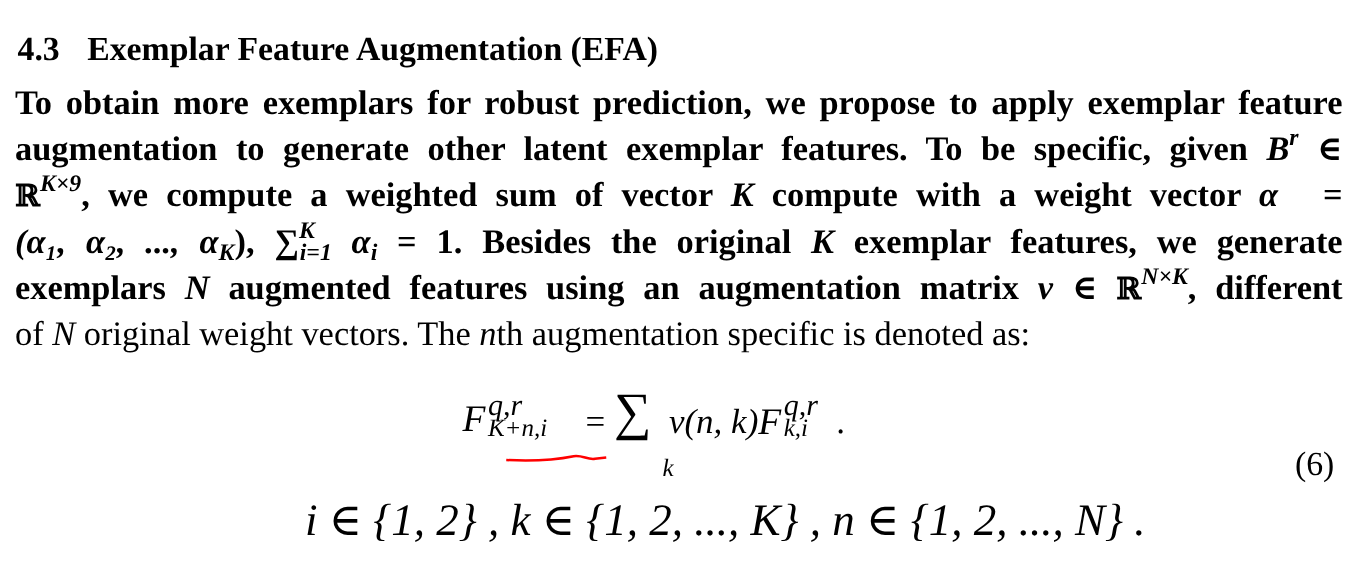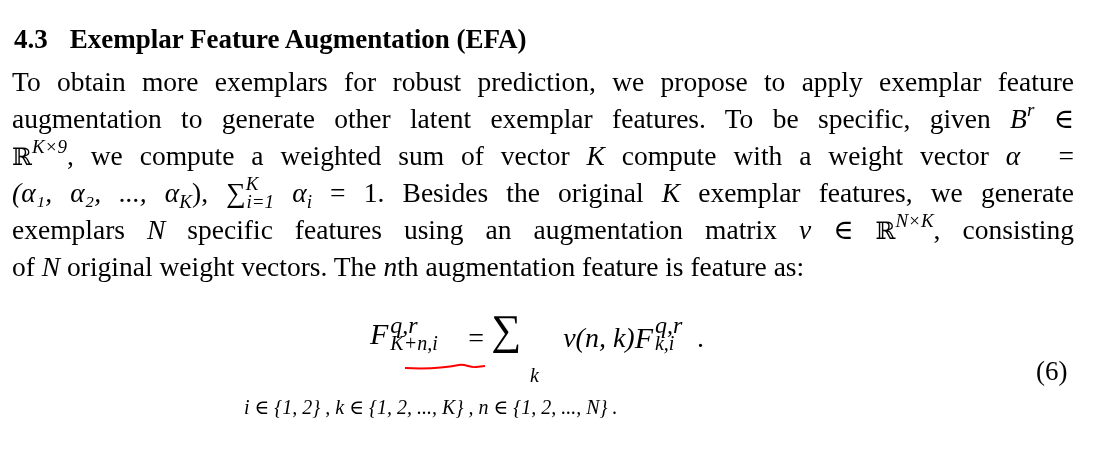--- a/index.html
+++ b/index.html
@@ -29,20 +29,21 @@
       left: 12px;
       font-size: 27.5px;
       white-space: nowrap;
       height: 37px;
       line-height: 37px;
     }
     .justify {
       width: 1062px;
       text-align: justify;
       text-align-last: justify;
+      font-weight: bold;
     }
     i, .m { font-style: italic; }
     sup, sub { font-size: 19px; line-height: 0; }
     sup { vertical-align: 12px; }
     sub { vertical-align: -6px; }
     .bb { font-family: "DejaVu Serif", serif; font-style: normal; font-size: 24px; }
     .eq1 {
       position: absolute;
       left: 370px;
       top: 308px;
@@ -85,21 +86,21 @@
     .eqnum {
       position: absolute;
       left: 1036px;
       top: 356px;
       font-size: 27px;
     }
     .eq2 {
       position: absolute;
       left: 244px;
       top: 395px;
-      font-size: 20px;
+      font-size: 36px;
       white-space: nowrap;
     }
   </style>
 </head>
 <body>
 
 <div class="heading">
   <span class="num">4.3</span><span>Exemplar Feature Augmentation (EFA)</span>
 </div>
 
@@ -126,36 +127,36 @@
   <span><span>∑</span><sup class="m">K</sup><sub class="m" style="margin-left:-12px;">i=1</sub>&nbsp;<i>α</i><sub class="m">i</sub></span>
   <span>= 1.</span>
   <span>Besides the original</span>
   <i>K</i>
   <span>exemplar features, we generate</span>
 </div>
 
 <div class="line justify" style="top:211px;">
   <span>exemplars</span>
   <i>N</i>
-  <span>specific features using an augmentation matrix</span>
+  <span>augmented features using an augmentation matrix</span>
   <i>ν</i>
   <span>∈</span>
-  <span><span class="bb">ℝ</span><sup class="m">N×K</sup><span>, consisting</span></span>
+  <span><span class="bb">ℝ</span><sup class="m">N×K</sup><span>, different</span></span>
 </div>
 
 <div class="line" style="top:248px;">
   <span>of</span>
   <i>N</i>
   <span>original weight vectors. The</span>
-  <i>n</i><span>th augmentation feature is feature as:</span>
+  <i>n</i><span>th augmentation specific is denoted as:</span>
 </div>
 
 <div class="eq1">
   <span class="F">F</span><span class="stack"><span class="sup">q,r</span><span class="sub">K+n,i</span></span><span style="vertical-align:middle;">=</span>
-  <span class="sumwrap"><span class="sig">∑</span></span><i style="vertical-align:middle;margin-left:28px;">ν(n, k)</i><span class="F" style="vertical-align:middle;">F</span><span class="stack" style="width:44px;"><span class="sup">q,r</span><span class="sub">k,i</span></span><span style="vertical-align:middle;">.</span>
+  <span class="sumwrap"><span class="sig">∑</span></span><i style="vertical-align:middle;">ν(n, k)</i><span class="F" style="vertical-align:middle;">F</span><span class="stack" style="width:44px;"><span class="sup">q,r</span><span class="sub">k,i</span></span><span style="vertical-align:middle;">.</span>
 </div>
 
 <span class="sumlimit">k</span>
 
 <svg class="underline-red" viewBox="0 0 82 10">
   <path d="M1 6 C 20 7, 40 6, 55 3 C 62 2, 66 6, 72 5 L 81 4" stroke="#ff0000" stroke-width="2" fill="none"></path>
 </svg>
 
 <span class="eqnum">(6)</span>
 

